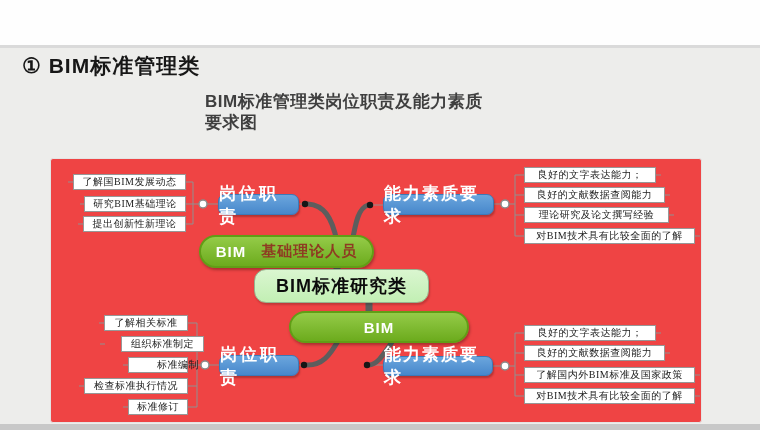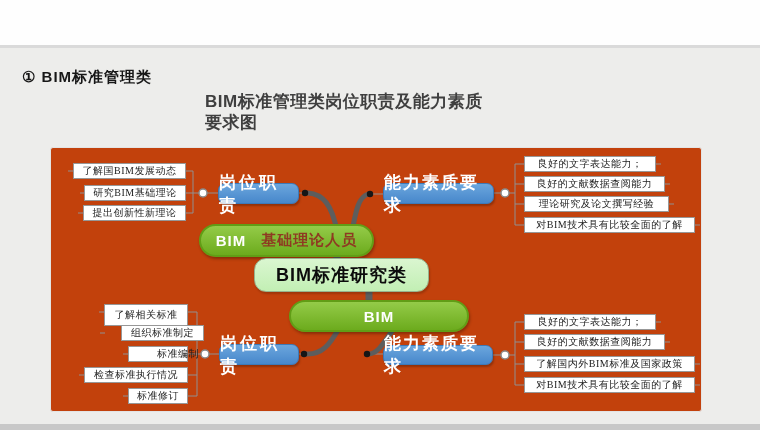--- a/index.html
+++ b/index.html
@@ -10,30 +10,30 @@
   }
   .top-bar{
     position:absolute;left:0;top:0;width:760px;height:45px;
     background:#fefefe;border-bottom:3px solid #dadada;
   }
   .slide{
     position:absolute;left:0;top:48px;width:760px;height:376px;
     background:#ededeb;
   }
   .page-title{
-    position:absolute;left:22px;top:20px;
-    font-size:15px;font-weight:bold;color:#171717;letter-spacing:1px;
+    position:absolute;left:22px;top:4px;
+    font-size:21px;font-weight:bold;color:#171717;letter-spacing:1px;
   }
   .page-subtitle{
     position:absolute;left:205px;top:43px;width:380px;
     font-size:17px;font-weight:bold;color:#3f3f3f;line-height:21px;letter-spacing:0.5px;
   }
   .panel{
-    position:absolute;left:50px;top:99px;width:650px;height:263px;
-    background:#c2410c;border:1px solid #e4e4e4;border-radius:3px;
+    position:absolute;left:50px;top:110px;width:650px;height:263px;
+    background:#ef4444;border:1px solid #e4e4e4;border-radius:3px;
   }
   .panel svg{position:absolute;left:0;top:0;}
   .leaf{
     position:absolute;background:#ffffff;border:1px solid #979797;
     display:flex;align-items:center;justify-content:center;
     font-family:"Liberation Serif","DejaVu Serif",serif;
     font-size:10px;color:#1c1c1c;white-space:nowrap;letter-spacing:0.5px;
     box-sizing:border-box;
   }
   .bluebox{
@@ -152,21 +152,21 @@
       <span class="en">BIM</span>
       <span class="cn">基础理论人员</span>
     </div>
 
     <div class="rootbox" style="left:203px;top:110px;width:175px;height:34px;">BIM标准研究类</div>
 
     <div class="pill" style="left:238px;top:152px;width:180px;height:32px;">
       <span class="en">BIM</span>
     </div>
 
-    <div class="leaf" style="left:53px;top:156px;width:84px;height:22px;">了解相关标准</div>
+    <div class="leaf" style="left:53px;top:156px;width:84px;height:16px;">了解相关标准</div>
     <div class="leaf" style="left:54px;top:177px;width:83px;height:16px;margin-left:16px;">组织标准制定</div>
     <div class="leaf" style="left:77px;top:198px;width:60px;height:16px;padding-left:40px;">标准编制</div>
     <div class="leaf" style="left:33px;top:219px;width:104px;height:16px;">检查标准执行情况</div>
     <div class="leaf" style="left:77px;top:240px;width:60px;height:16px;">标准修订</div>
 
     <div class="bluebox" style="left:168px;top:196px;width:80px;height:21px;">岗位职责</div>
 
     <div class="bluebox" style="left:332px;top:197px;width:110px;height:20px;letter-spacing:2px;">能力素质要求</div>
 
     <div class="leaf" style="left:473px;top:166px;width:132px;height:16px;">良好的文字表达能力；</div>

